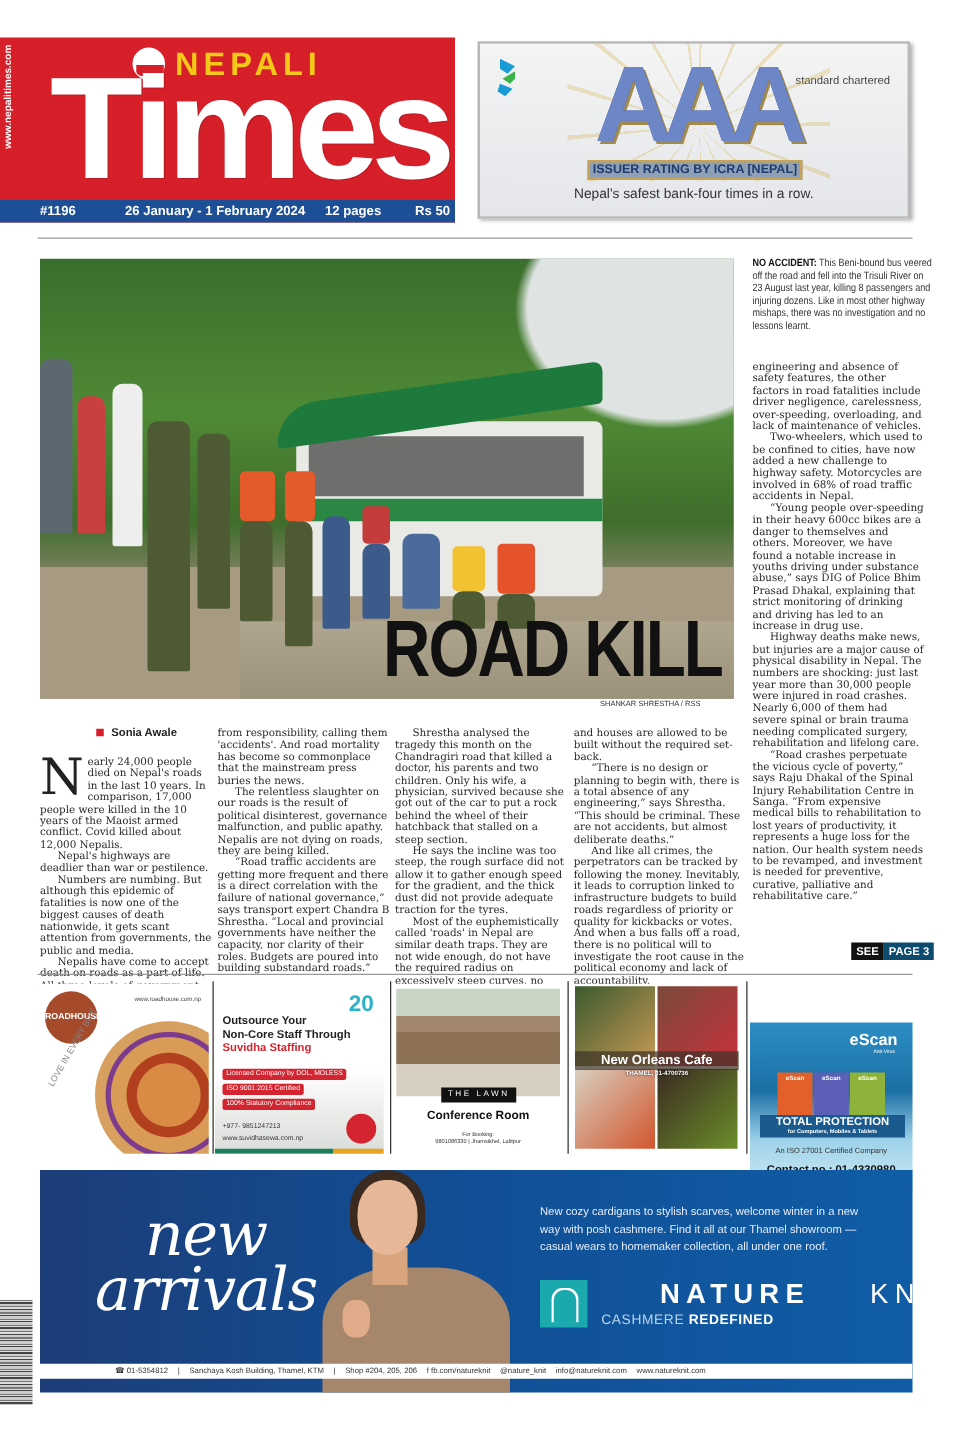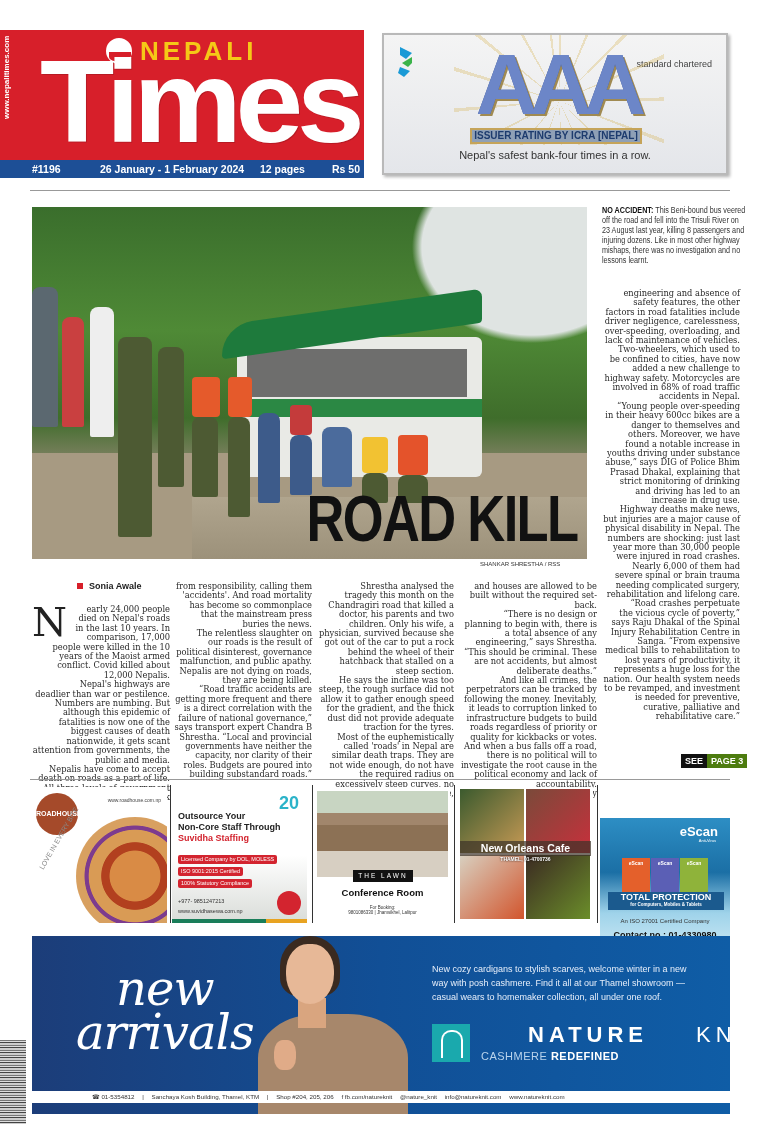--- a/index.html
+++ b/index.html
@@ -46,33 +46,33 @@
   .river { position: absolute; left: 160px; top: 290px; width: 395px; height: 62px; background: linear-gradient(180deg,#b0a58e,#9c917a); }
   .headline { position: absolute; right: 10px; bottom: 10px; font-family: "Liberation Sans", sans-serif; font-weight: bold; font-size: 64px; line-height: 60px; color: #111; letter-spacing: -2px; transform: scaleX(0.82); transform-origin: right bottom; }
   .credit { position: absolute; left: 480px; top: 561px; font-family: "Liberation Sans", sans-serif; font-size: 6px; color: #333; }
 
   
   .caption { position: absolute; left: 602px; top: 205px; width: 150px; font-family: "Liberation Sans", sans-serif; font-size: 8.4px; line-height: 10px; color: #333; transform: scaleX(0.86); transform-origin: left top; width: 170px; }
   .caption b { color: #111; }
 
   
   .col { position: absolute; font-family: "DejaVu Serif", serif; font-size: 8.3px; line-height: 9.4px; color: #2a2a2a; text-align: left; }
-  .col p { text-indent: 14px; text-align: right; }
+  .col p { text-indent: 14px; }
   .col p.noindent { text-indent: 0; }
   .col1 { left: 32px; top: 605px; width: 138px; }
   .col2 { left: 174px; top: 582px; width: 138px; }
   .col3 { left: 316px; top: 582px; width: 138px; }
   .col4 { left: 459px; top: 582px; width: 138px; }
   .col5 { left: 602px; top: 289px; width: 138px; }
   .byline { position: absolute; left: 33px; top: 581px; font-family: "Liberation Sans", sans-serif; font-weight: bold; font-size: 9px; color: #222; padding-left: 44px; }
   .byline::before { content: ""; display: inline-block; width: 6px; height: 6px; background: #d71f2a; margin-right: 6px; vertical-align: 0; }
   .dropcap { float: left; font-family: "DejaVu Serif", serif; font-size: 40px; line-height: 30px; margin: 2px 3px 0 0; color: #222; }
   .see { position: absolute; left: 681px; top: 754px; height: 14px; display: flex; font-family: "Liberation Sans", sans-serif; font-weight: bold; font-size: 9px; }
   .see .a { background: #111; color: #fff; padding: 2px 4px; }
-  .see .b { background: #4d7c0f; color: #fff; padding: 2px 4px; }
+  .see .b { background: #0c4a6e; color: #fff; padding: 2px 4px; }
 
   
   .ad-strip { position: absolute; left: 30px; top: 785px; width: 700px; height: 138px; }
   .sq-ad { position: absolute; top: 2px; height: 136px; overflow: hidden; font-family: "Liberation Sans", sans-serif; }
   .vsep { position: absolute; top: 0; width: 1px; height: 138px; background: #333; }
 
   .ad1 { left: 2px; width: 135px; background: #fff; }
   .ad1 .logo { position: absolute; left: 4px; top: 6px; width: 42px; height: 42px; border-radius: 50%; background: #a54a2a; color: #fff; font-weight: bold; font-size: 7px; text-align: center; line-height: 42px; }
   .ad1 .url { position: absolute; right: 6px; top: 10px; font-size: 5px; color: #444; }
   .ad1 .pizza { position: absolute; left: 44px; top: 30px; width: 118px; height: 118px; border-radius: 50%; background: radial-gradient(circle, #d98b45 0 30%, #b2401f 31% 40%, #d99b55 41% 55%, #7d3b8e 56% 60%, #d8a060 61% 80%, #a0622d 81%); }

